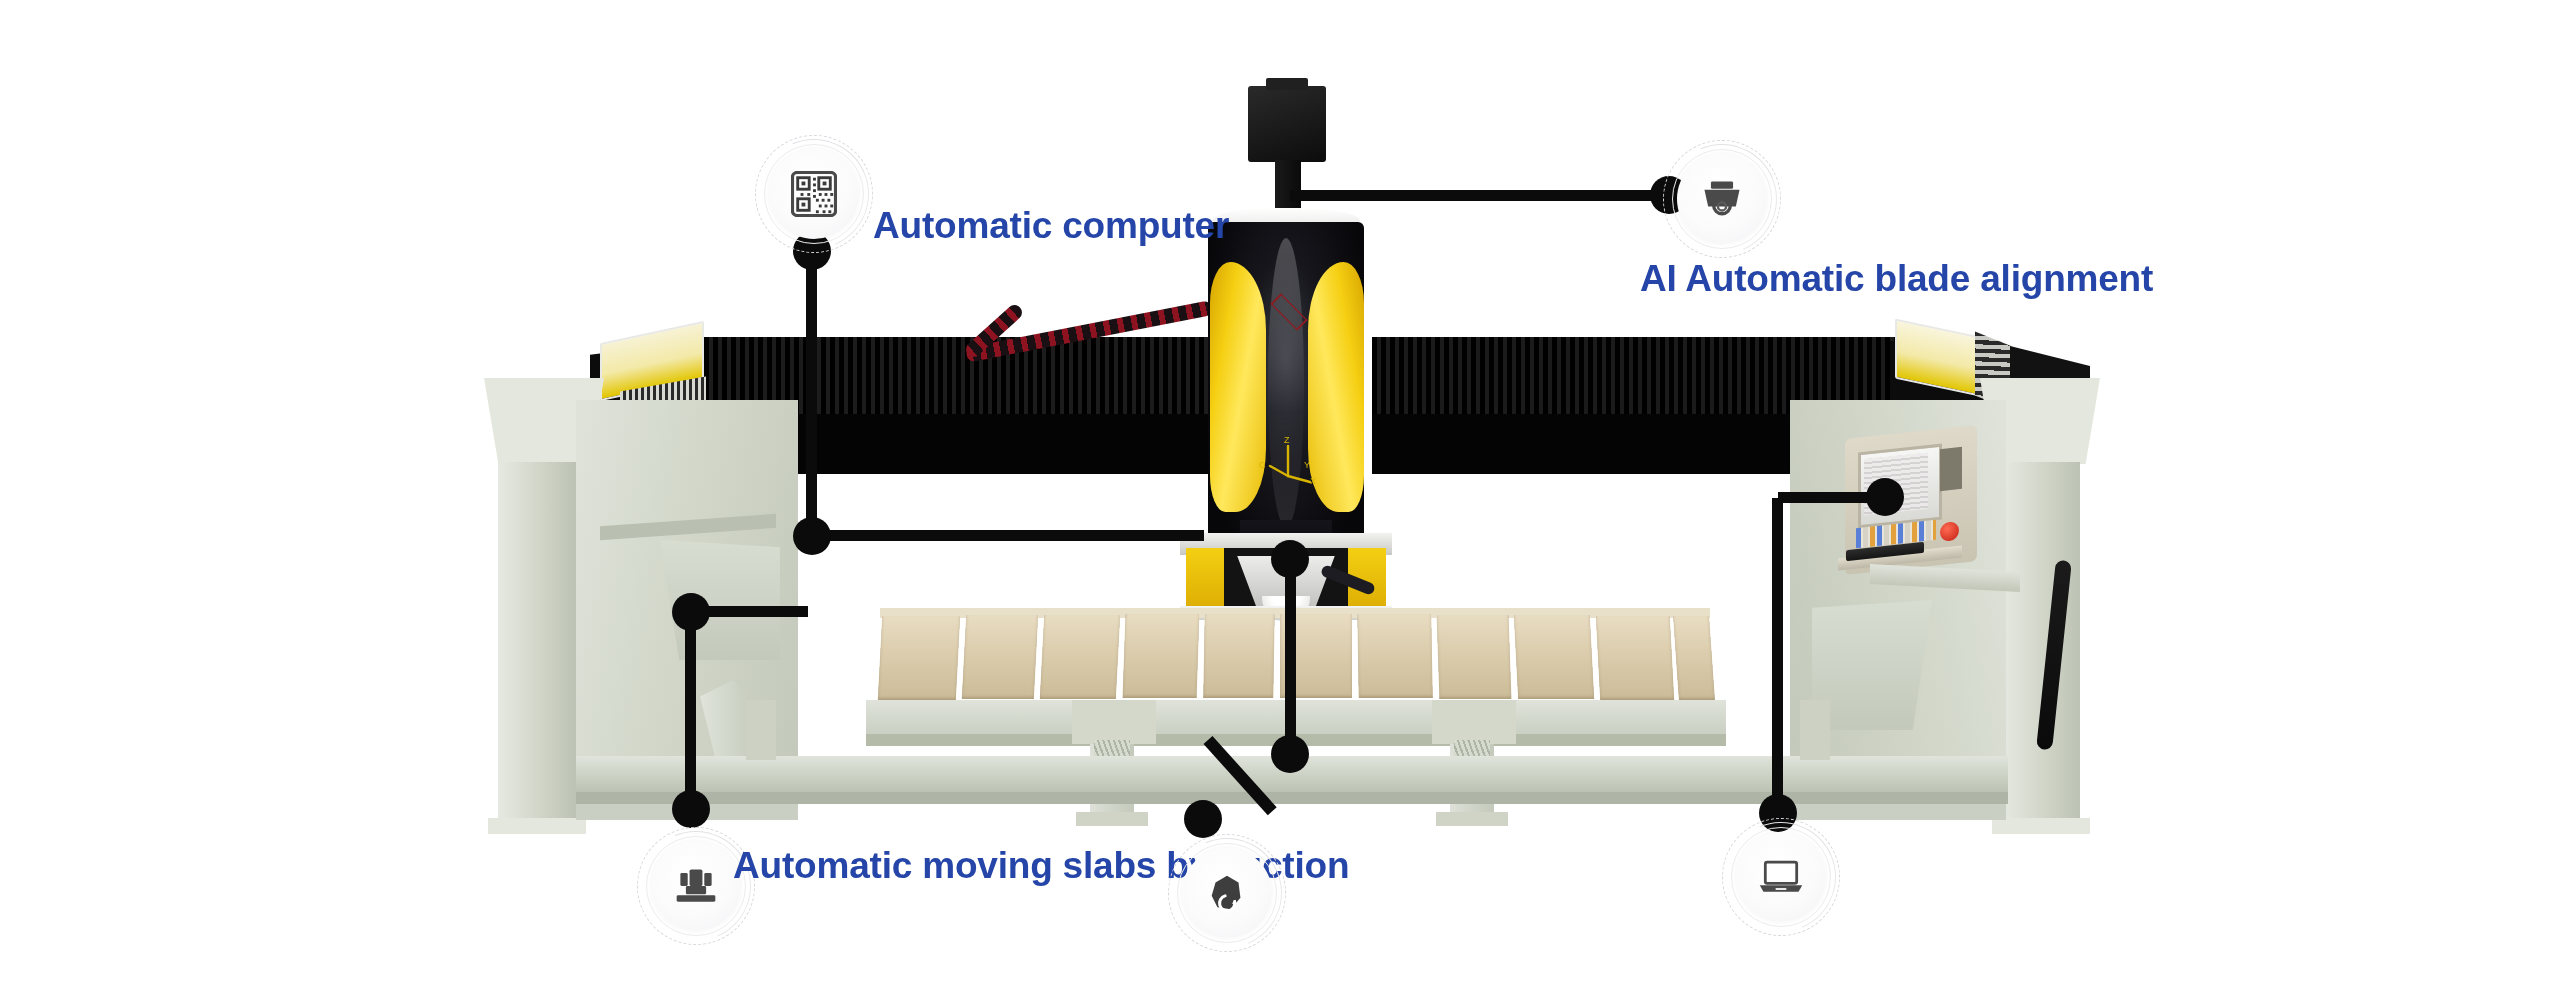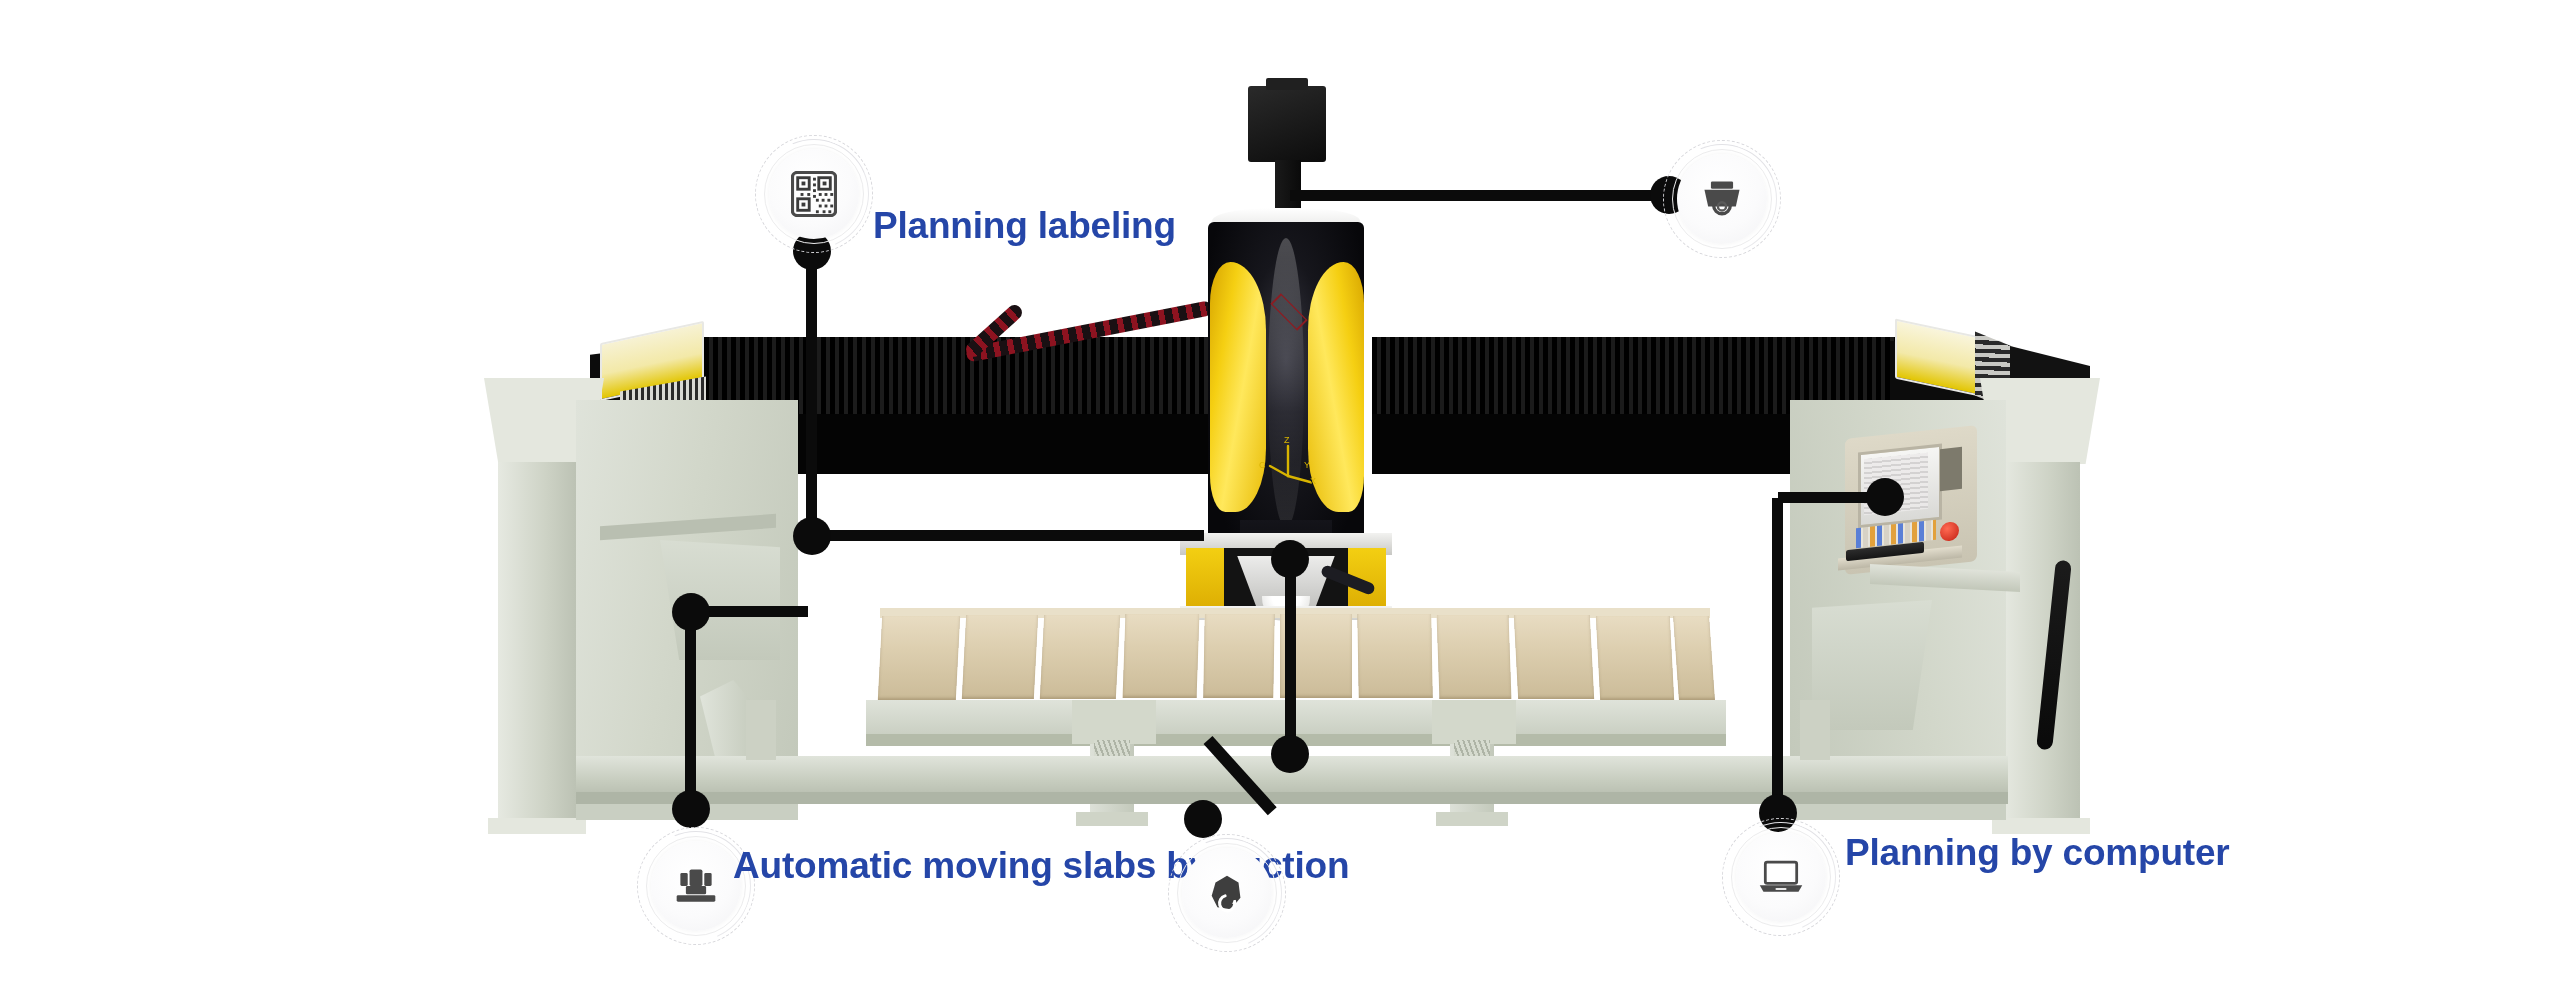--- a/index.html
+++ b/index.html
@@ -340,35 +340,36 @@
           <rect x="41" y="35" width="3" height="3"></rect>
             <rect x="26" y="41" width="3" height="3"></rect>
           <rect x="33" y="41" width="3" height="3"></rect>
             <rect x="39" y="41" width="3" height="3"></rect>
           <rect x="17" y="23" width="3" height="3"></rect>
             <rect x="10" y="23" width="3" height="3"></rect>
         </g>
       </svg>
     </div>
   </div>
-  <div class="flabel" style="left:873px;top:205px;font-size:37px;">Planning labeling</div>
+  <div class="flabel" style="left:873px;top:205px;font-size:37px;">Automatic computer</div>
 
   <div class="badge" style="left:1663px;top:140px;">
     <div class="ring-outer"></div>
     <div class="ring-arc"></div>
     <div class="ring-mid"></div>
     <div class="disc">
       <svg width="48" height="42" viewBox="0 0 52 44">
         <rect x="14" y="3" width="24" height="8" rx="1.5" fill="#4a4a4a"></rect>
         <path d="M7 12 H45 L41 30 H11 Z" fill="#4a4a4a"></path>
         <path d="M17 29 a9 9 0 0 0 18 0" fill="none" stroke="#4a4a4a" stroke-width="3.6"></path>
         <circle cx="26" cy="30" r="4.4" fill="none" stroke="#5a5a5a" stroke-width="2.6"></circle>
       </svg>
     </div>
   </div>
+  <div class="flabel" style="left:1640px;top:258px;font-size:37px;">AI Automatic blade alignment</div>
 
   <div class="badge" style="left:637px;top:827px;">
     <div class="ring-outer"></div>
     <div class="ring-arc"></div>
     <div class="ring-mid"></div>
     <div class="disc">
       <svg width="46" height="42" viewBox="0 0 50 44">
         <rect x="18" y="4" width="14" height="18" rx="2" fill="#4a4a4a"></rect>
         <rect x="8" y="8" width="8" height="14" rx="1.5" fill="#4a4a4a"></rect>
         <rect x="34" y="8" width="8" height="14" rx="1.5" fill="#4a4a4a"></rect>
@@ -398,15 +399,14 @@
     <div class="ring-mid"></div>
     <div class="disc">
       <svg width="48" height="40" viewBox="0 0 52 42">
         <rect x="9" y="5" width="34" height="23" rx="2" fill="none" stroke="#4a4a4a" stroke-width="3"></rect>
         <rect x="13" y="9" width="26" height="15" fill="#ffffff"></rect>
         <path d="M3 30 H49 L45 37 H7 Z" fill="#4a4a4a"></path>
         <rect x="20" y="33" width="12" height="2" rx="1" fill="#e8e8e8"></rect>
       </svg>
     </div>
   </div>
-  <div class="flabel" style="left:1845px;top:832px;font-size:37px;">Planning by computer</div>
 
 </div>
 
 </body></html>

